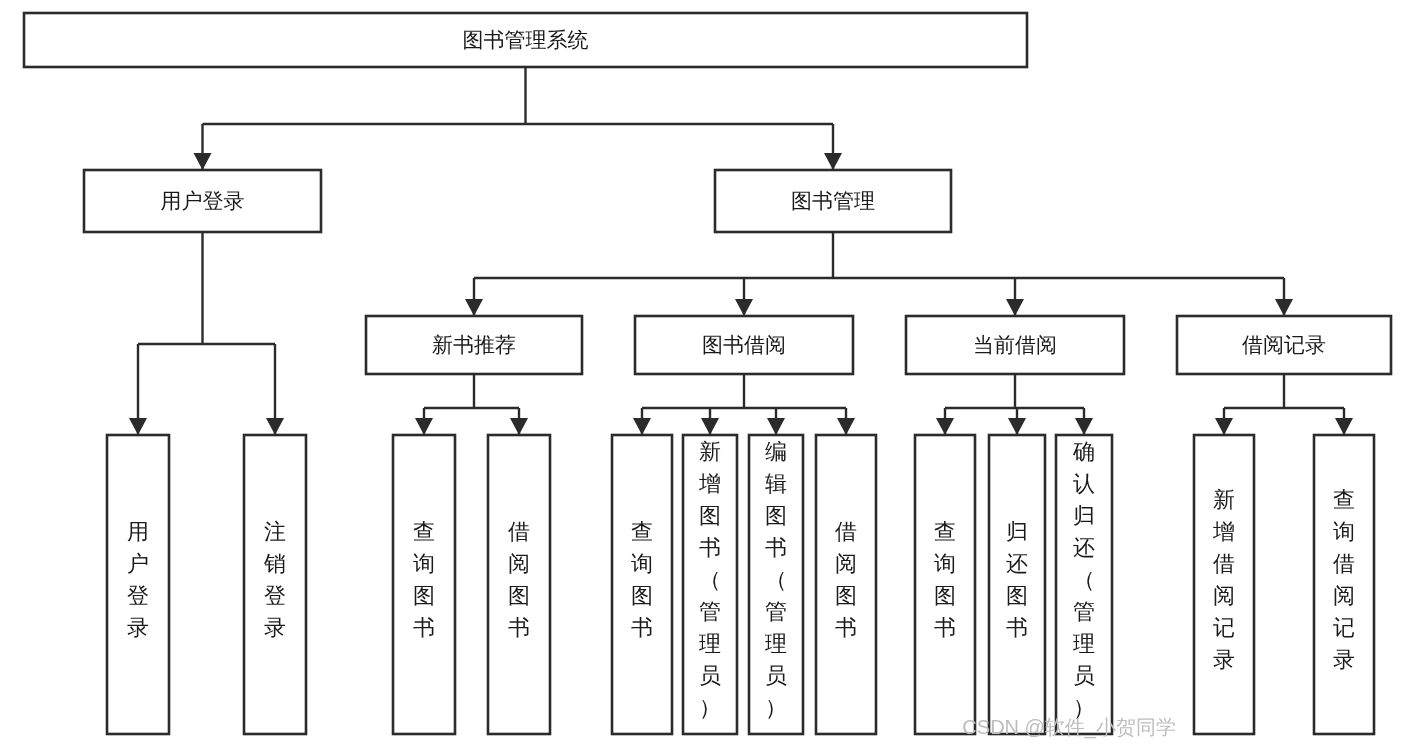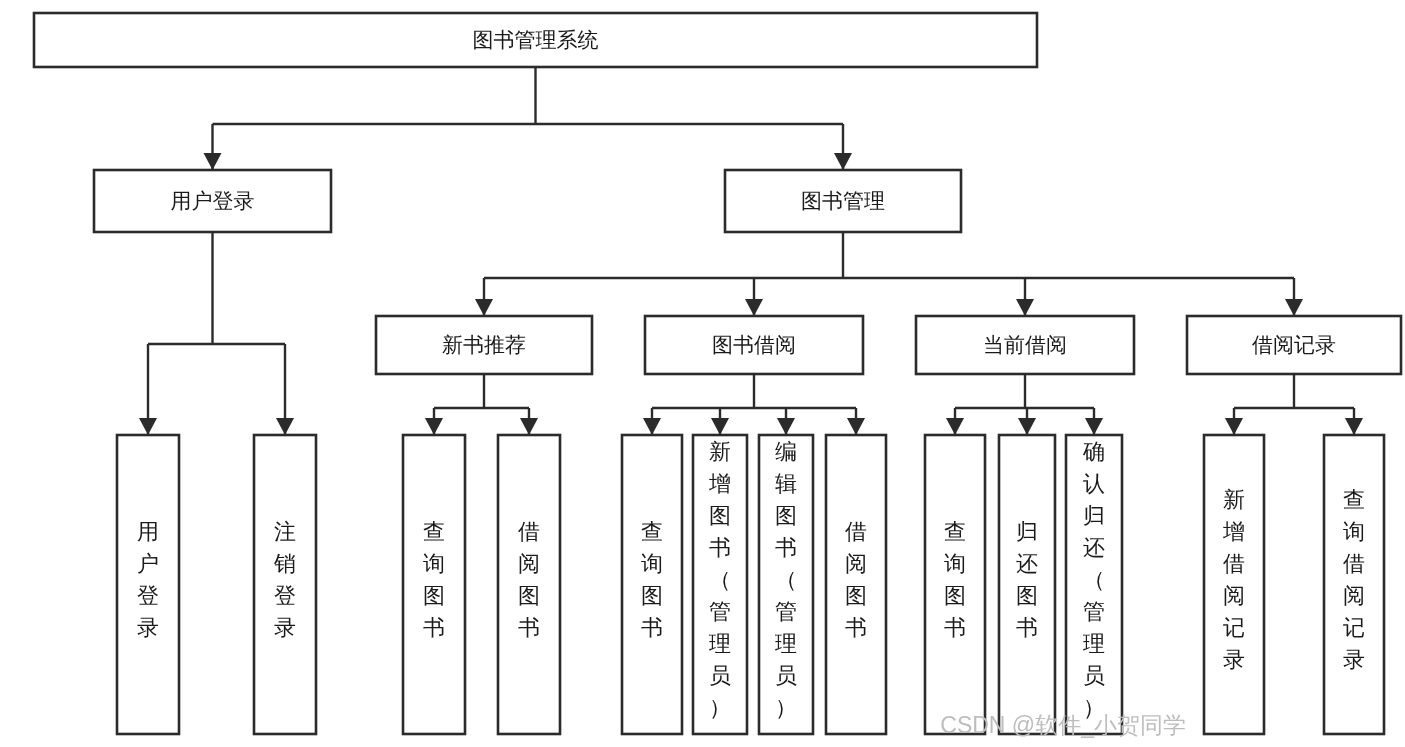--- a/index.html
+++ b/index.html
@@ -10,21 +10,21 @@
   }
   body {
     width: 1405px;
     height: 747px;
     font-family: "Liberation Sans", "DejaVu Sans", sans-serif;
     overflow: hidden;
     position: relative;
   }
   #diagram-root {
     position: absolute;
-    left: 14px;
+    left: 4px;
     top: 0;
     width: 1180px;
     height: 747px;
   }
   svg#flow {
     display: block;
     width: 1405px;
     height: 747px;
   }
   .node-rect {
@@ -52,21 +52,21 @@
   }
   .arrow-head {
     fill: #2b2b2b;
     stroke: none;
   }
   .watermark {
     position: absolute;
     right: 8px;
     bottom: 6px;
     font-family: "Liberation Sans", "DejaVu Sans", sans-serif;
-    font-size: 23px;
+    font-size: 20px;
     color: #bdbdbd;
     white-space: nowrap;
     user-select: none;
     pointer-events: none;
   }
 </style>
 </head>
 <body>
 
 <div id="diagram-root">

